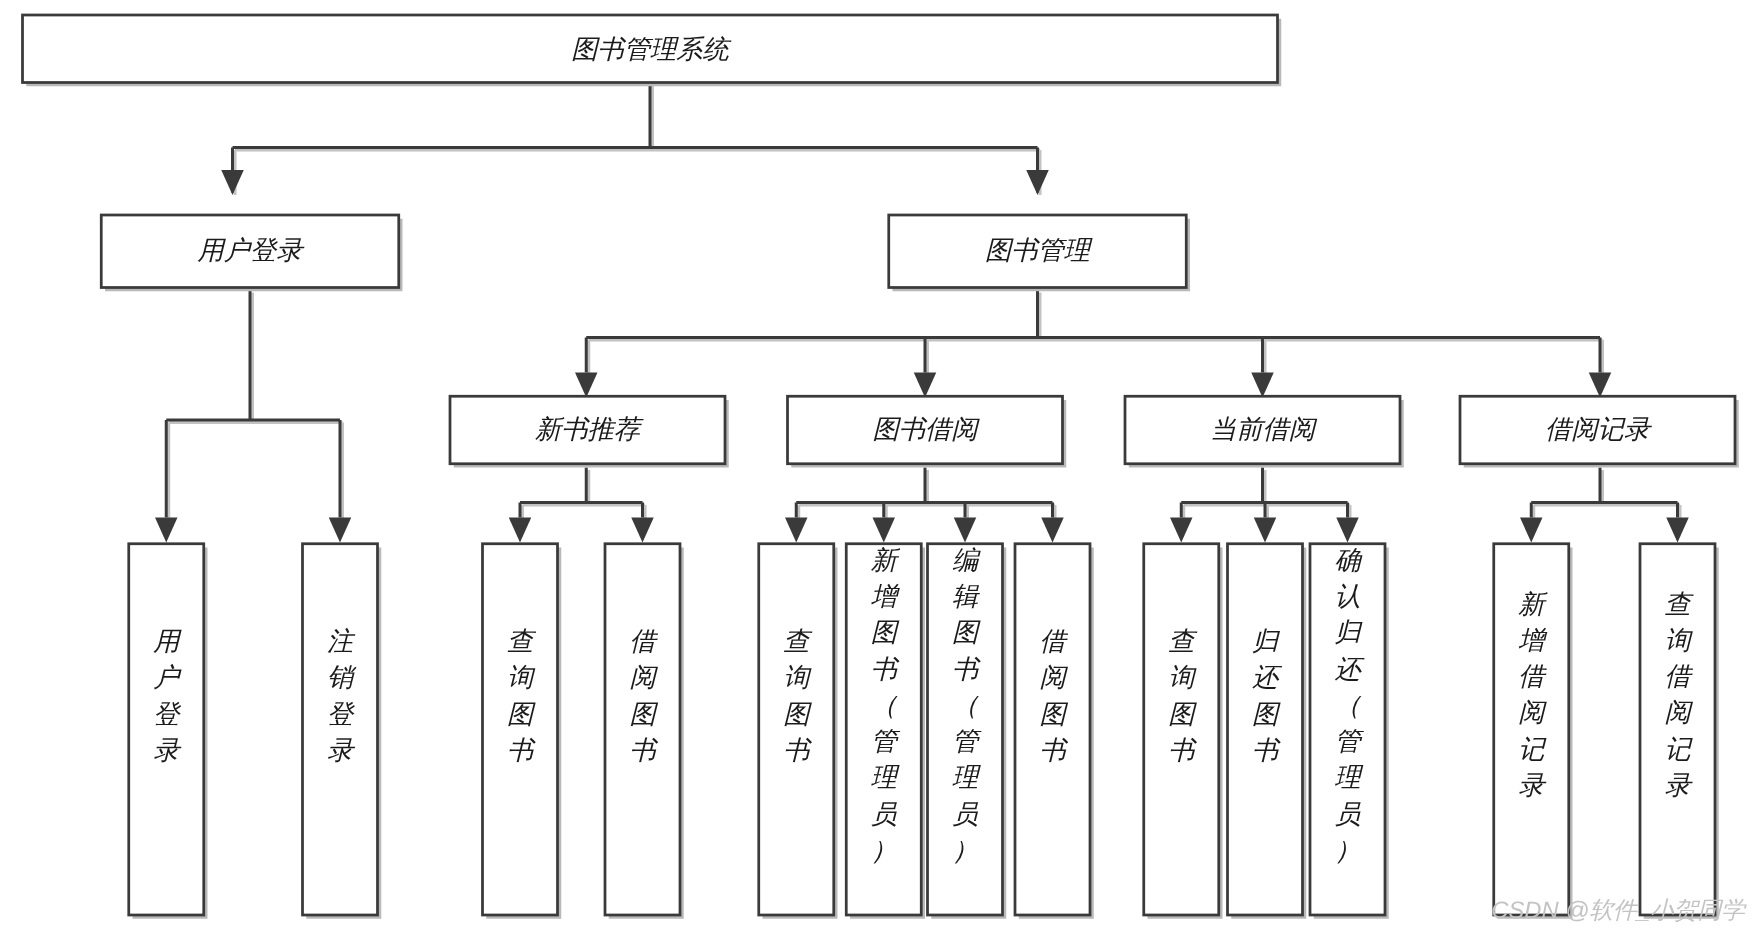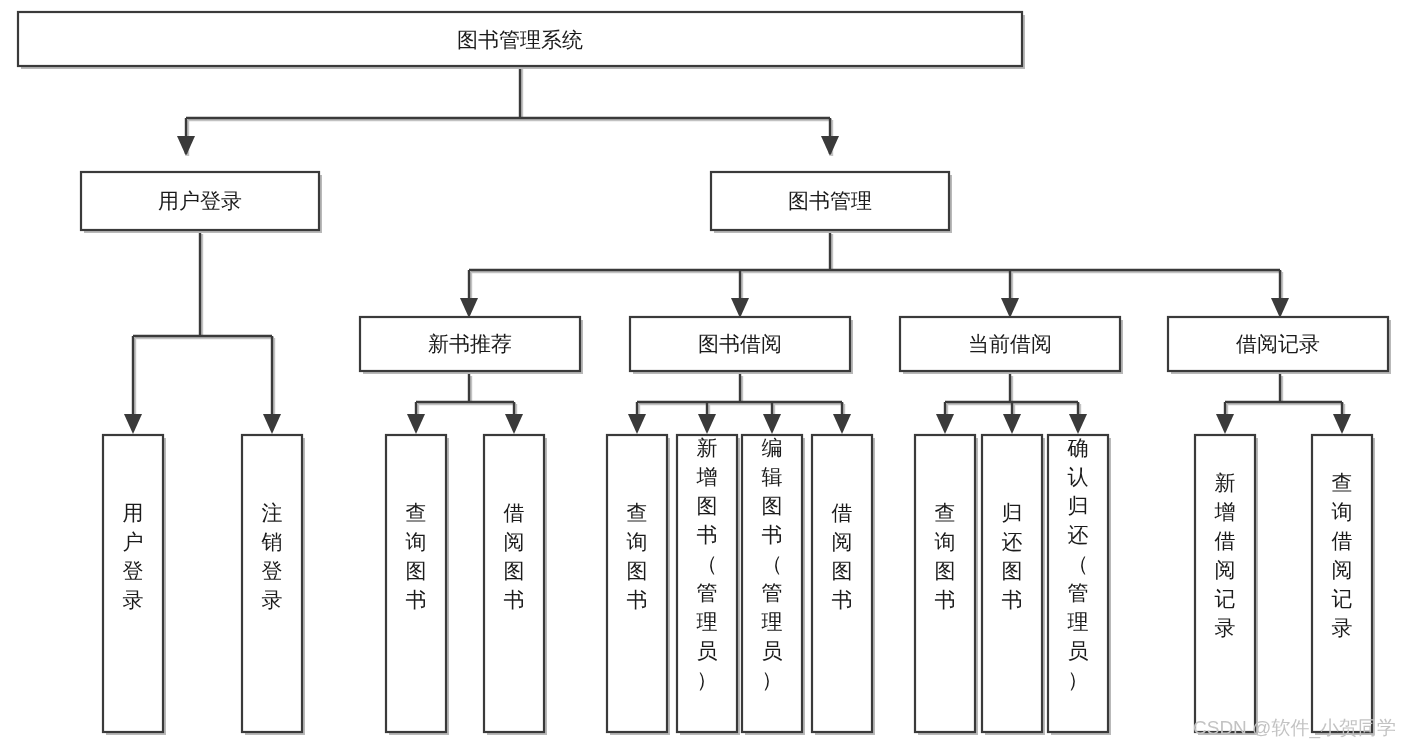--- a/index.html
+++ b/index.html
@@ -13,20 +13,21 @@
     font-family: "Liberation Sans", "DejaVu Sans", sans-serif;
     overflow: hidden;
     position: relative;
   }
   #diagram-root {
     position: absolute;
     left: 0;
     top: 0;
     width: 1233px;
     height: 747px;
+    font-style: italic;
   }
   svg#flow {
     display: block;
     width: 1405px;
     height: 747px;
   }
   .node-rect {
     fill: #ffffff;
     stroke: #3a3a3a;
     stroke-width: 2.2;

